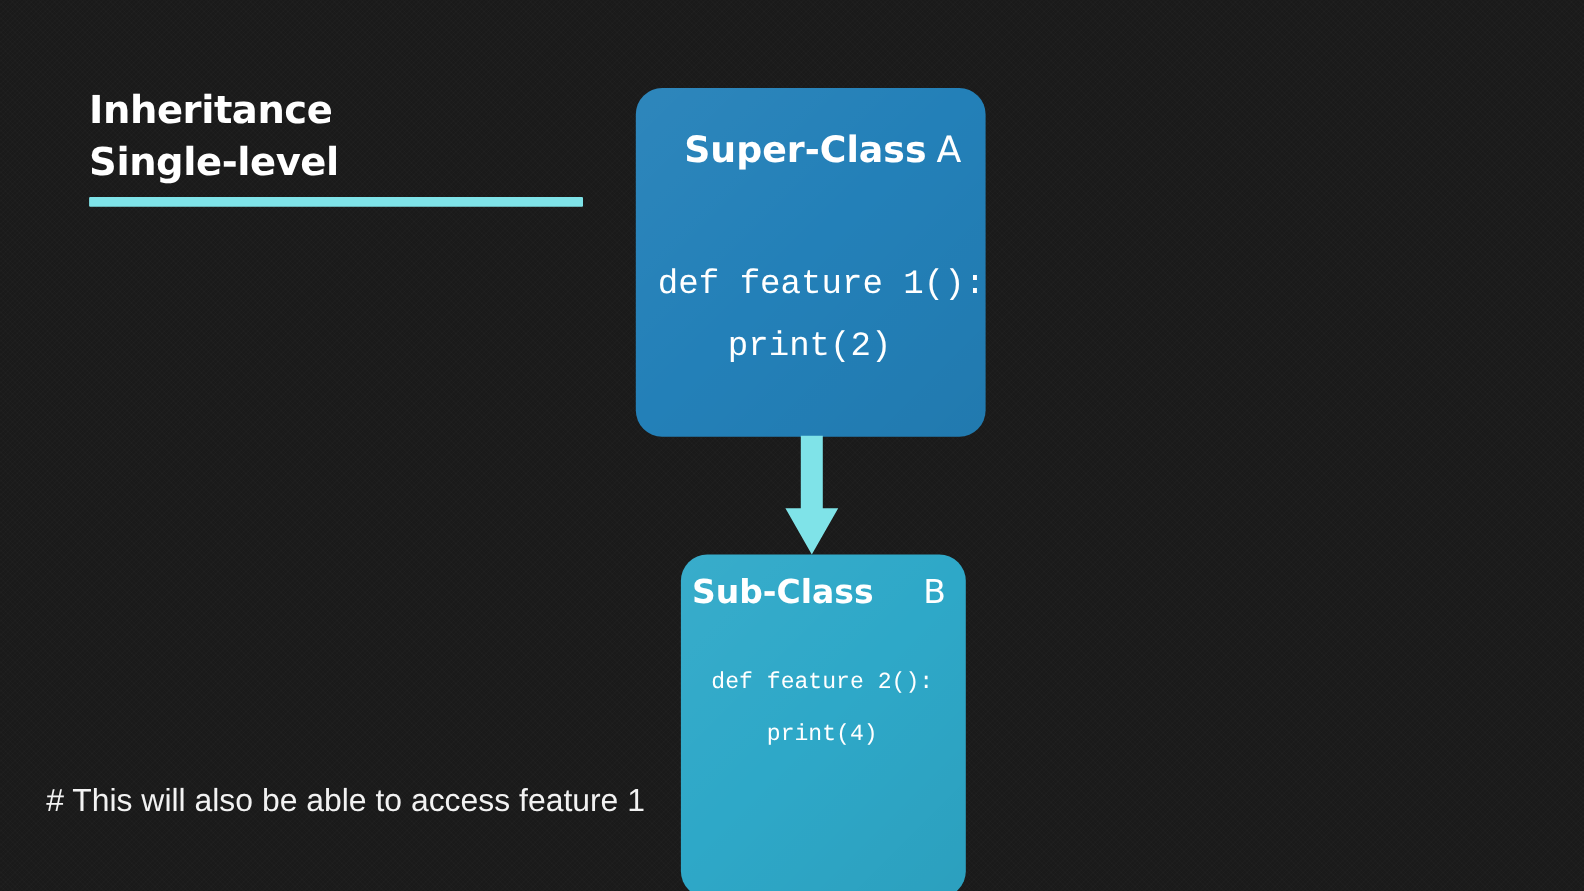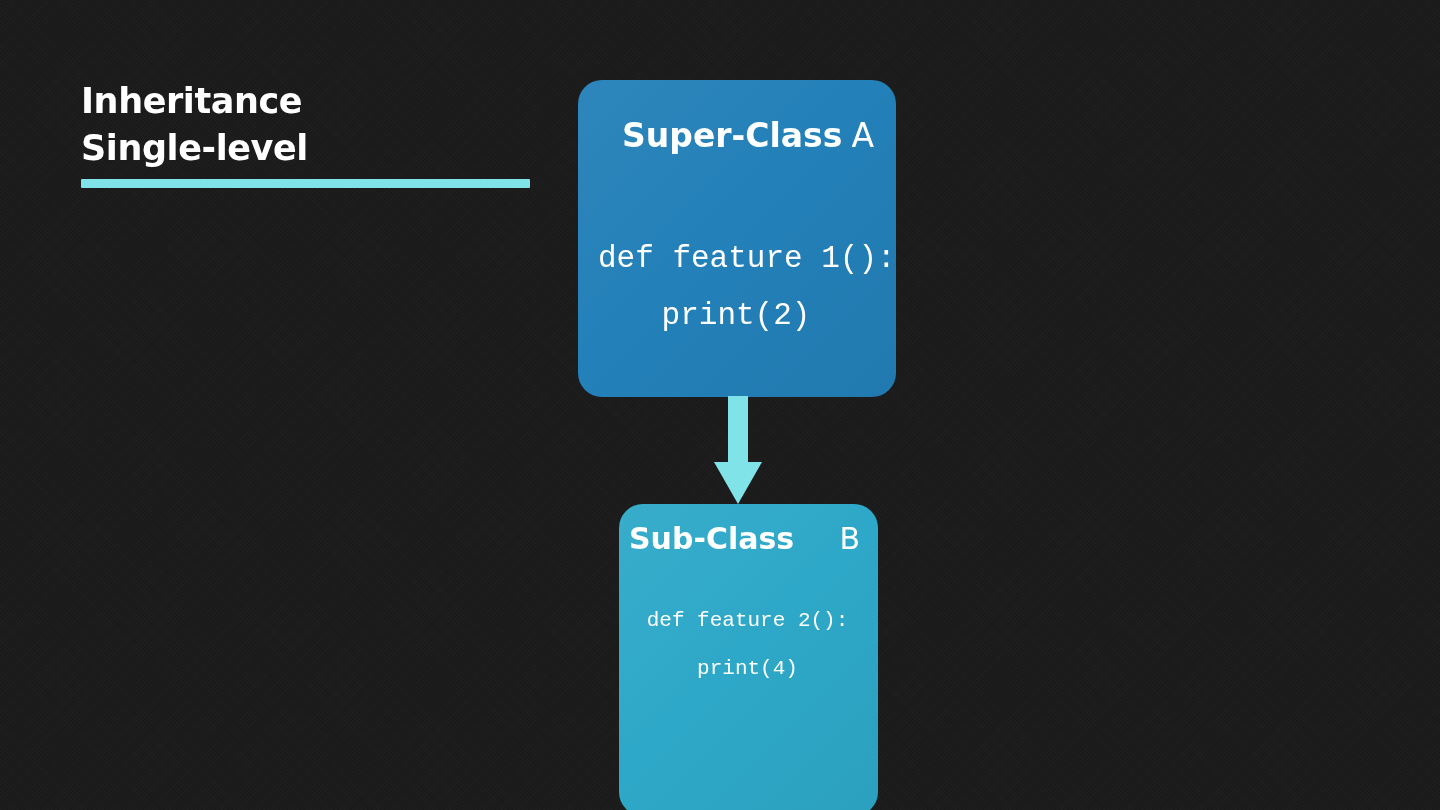--- a/index.html
+++ b/index.html
@@ -177,20 +177,21 @@
     <div class="class-code">
       <div class="code-line">def feature 1():</div>
       <div class="code-line indent">print(2)</div>
     </div>
   </div>
 
   <svg id="inherit-arrow" viewBox="0 0 50 110" xmlns="http://www.w3.org/2000/svg">
     <path d="M 15 0 L 35 0 L 35 66 L 49 66 L 25 108 L 1 66 L 15 66 Z" fill="#7fe3e8"></path>
   </svg>
 
+  <div id="comment-note"># This will also be able to access feature 1</div>
 
   <div class="class-box" id="sub-class-box" style="z-index:2">
     <div class="sheen"></div>
     <div class="class-header">
       <span class="class-title">Sub-Class</span>
       <span class="class-letter">B</span>
     </div>
     <div class="class-code">
       <div class="code-line">def feature 2():</div>
       <div class="code-line indent">print(4)</div>

